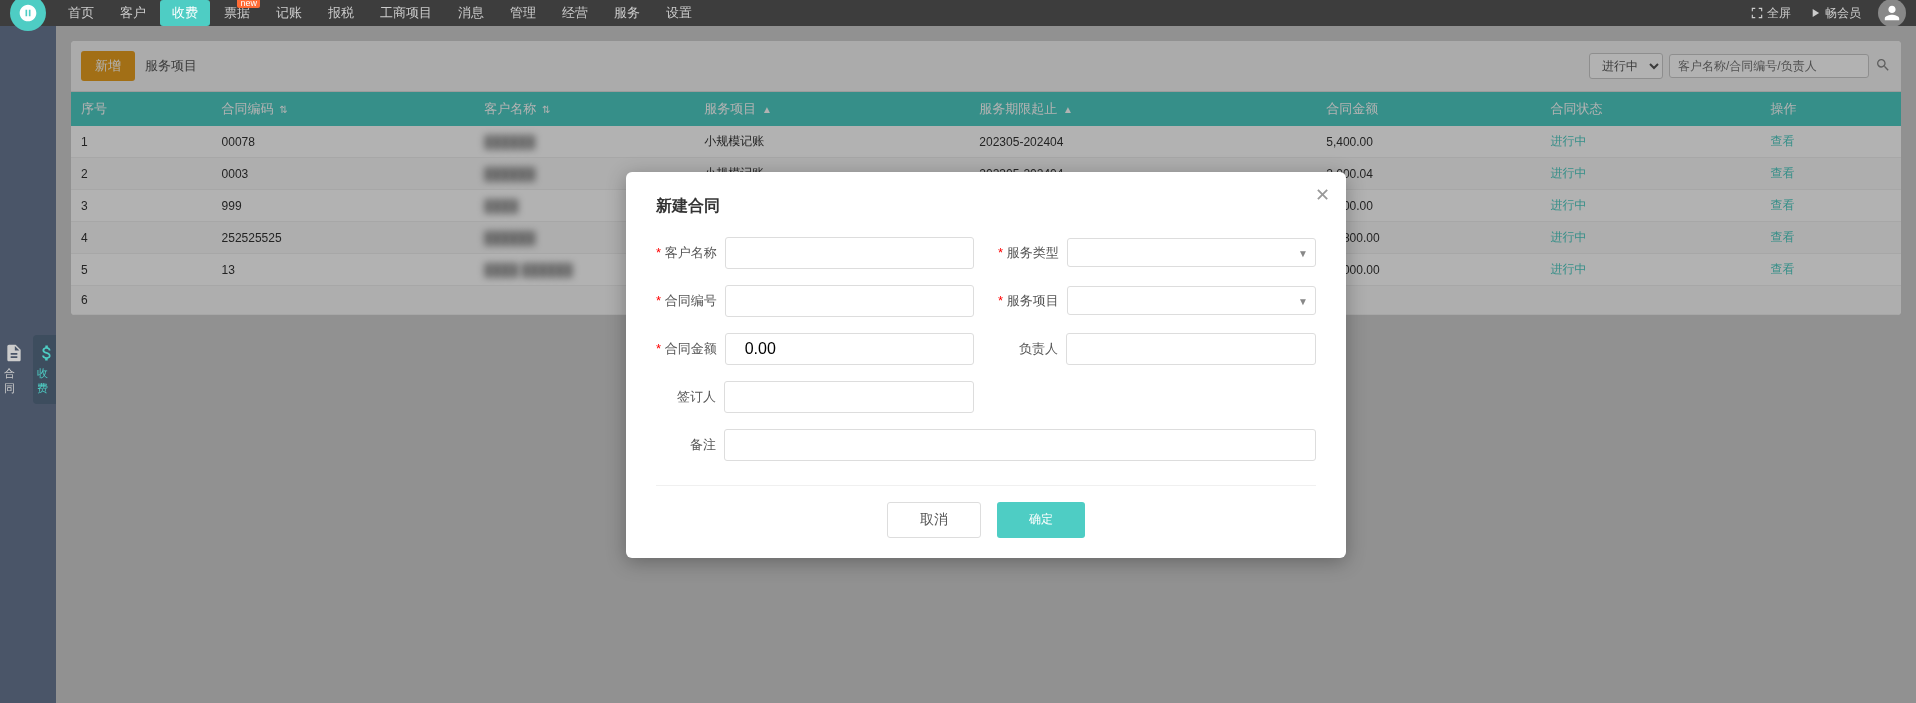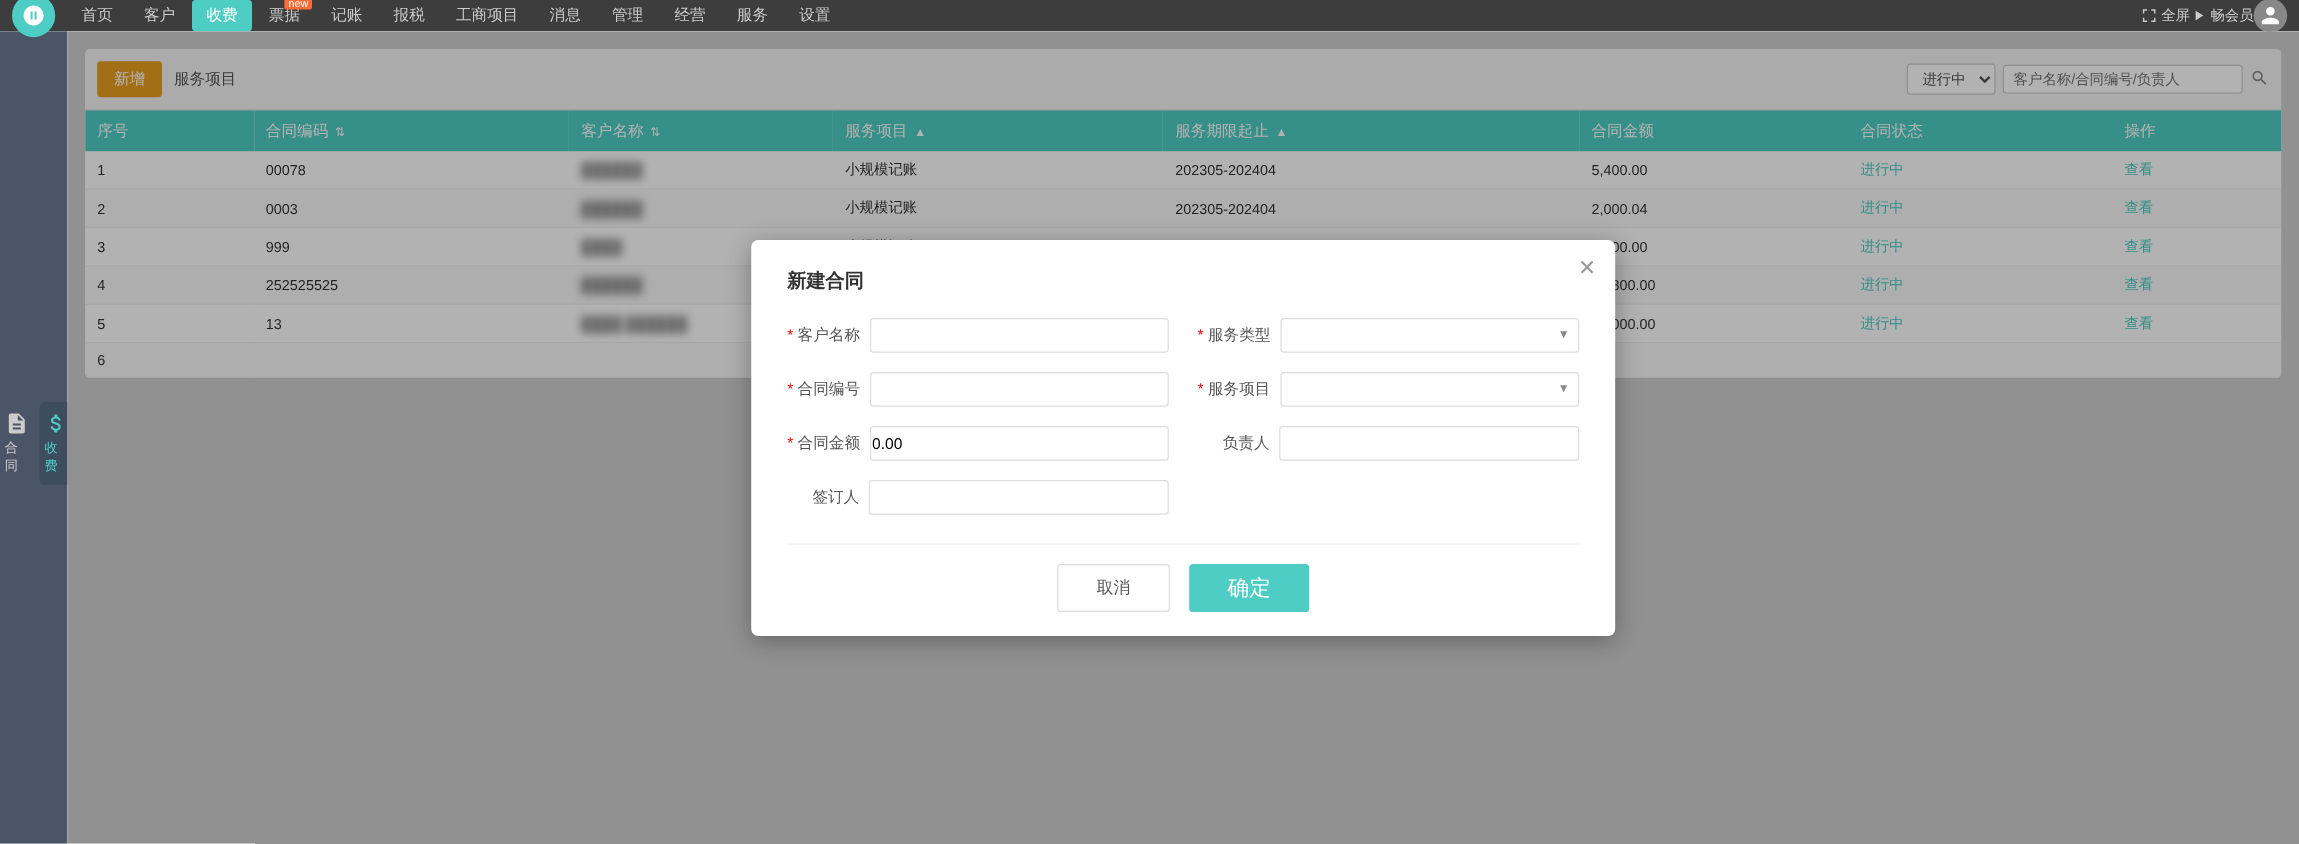--- a/index.html
+++ b/index.html
@@ -46,21 +46,21 @@
       right: 2px;
       background: #ff6b35;
       color: #fff;
       font-size: 9px;
       padding: 0 3px;
       border-radius: 2px;
     }
     .nav-right {
       display: flex;
       align-items: center;
-      gap: 0;
+      gap: 17px;
       color: #ccc;
       font-size: 12px;
     }
     .nav-right .fullscreen-btn, .nav-right .member-btn {
       display: flex; align-items: center; gap: 3px;
       cursor: pointer;
       font-size: 12px;
     }
     .nav-right .avatar {
       width: 28px; height: 28px;
@@ -257,24 +257,24 @@
       white-space: nowrap;
       min-width: 60px;
       text-align: right;
     }
     .form-label.required::before {
       content: "* ";
       color: #f00;
     }
     .form-input {
       flex: 1;
-      padding: 6px 1px;
+      padding: 6px 19px;
       border: 1px solid #ddd;
       border-radius: 3px;
-      font-size: 13px;
+      font-size: 16px;
       outline: none;
     }
     .select-wrapper {
       flex: 1;
       position: relative;
     }
     .select-wrapper::after {
       content: "▼";
       font-size: 10px;
       position: absolute;
@@ -332,21 +332,21 @@
       cursor: pointer;
       font-size: 14px;
     }
     .btn-confirm {
       padding: 8px 32px;
       border: none;
       border-radius: 3px;
       background: #4ecdc4;
       color: #fff;
       cursor: pointer;
-      font-size: 18px;
+      font-size: 12px;
       text-align: center;
     }
   </style>
 </head>
 <body>
 
 <div class="top-nav">
   <div class="logo">
     <svg viewBox="0 0 24 24" fill="none">
       <path d="M12 2C6.48 2 2 6.48 2 12s4.48 10 10 10 10-4.48 10-10S17.52 2 12 2zm-1 14H9V8h2v8zm4 0h-2V8h2v8z" fill="white"></path>
@@ -553,20 +553,24 @@
             <span class="form-label">负责人</span>
             <input class="form-input" type="text" style="">
           </div>
 
           <div class="form-row">
             <span class="form-label">签订人</span>
             <input class="form-input" type="text" style="">
           </div>
         </div>
 
+        <div class="form-row" style="margin-bottom: 8px;">
+          <span class="form-label">备注</span>
+          <input class="form-input" type="text" style="flex: 1 1 0%;">
+        </div>
 
         <div class="modal-footer">
           <button class="btn-cancel">取消</button>
           <button class="btn-confirm">确定</button>
         </div>
       </div>
     </div>
   </div>
 </div>
 

